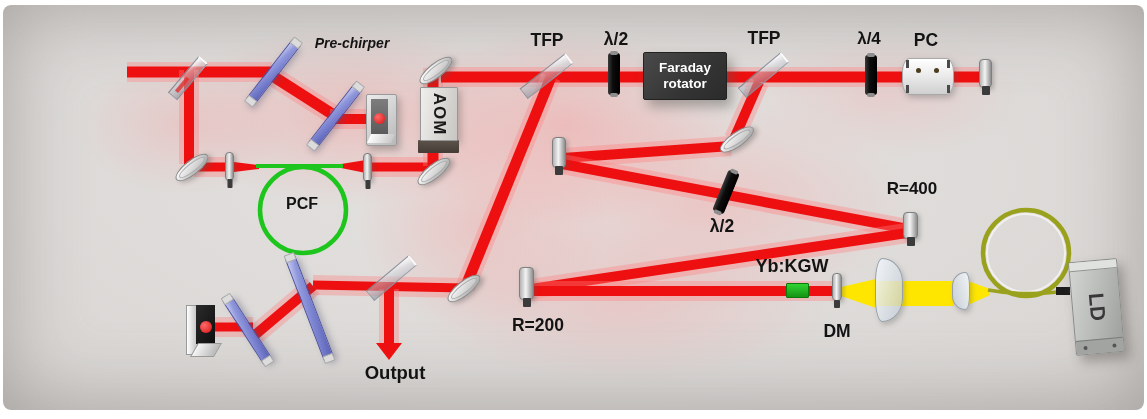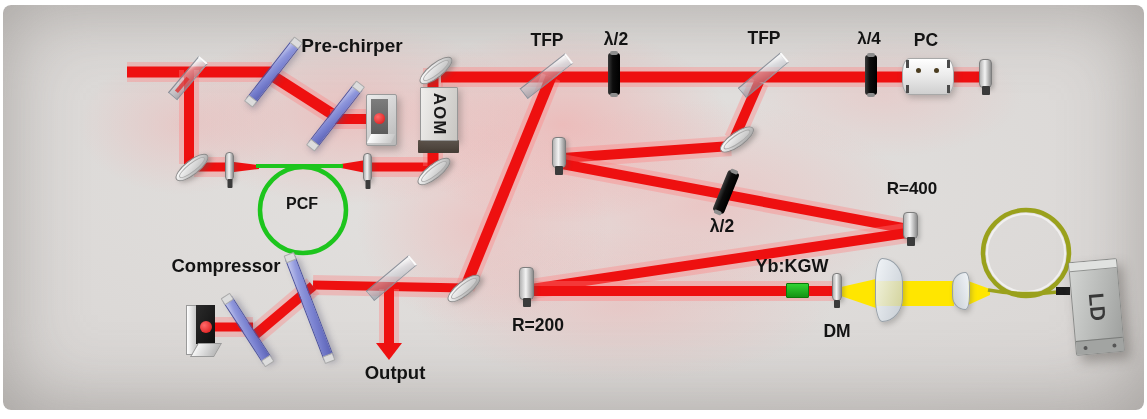--- a/index.html
+++ b/index.html
@@ -182,20 +182,24 @@
   <div class="comp" style="left:418px;top:140px;width:41px;height:13px;background:linear-gradient(#5d5249,#453d36);border-radius:1px;"></div>
   <div class="comp" style="left:420px;top:87px;width:38px;height:54px;border:1px solid #979797;border-radius:1px;
        background:linear-gradient(100deg,#f0efed,#c8c6c2);box-shadow:3px 3px 7px rgba(90,88,85,.35);">
     <div class="vtext" style="font-size:17px;letter-spacing:1px;color:#1a1a1a;">AOM</div>
   </div>
   <div class="comp fold" style="left:416px;top:63px;transform:rotate(-38deg);"></div>
 
   <div class="comp gplate" style="left:540px;top:47px;width:13px;height:58px;transform:rotate(52deg);"></div>
   <div class="comp wp" style="left:608px;top:53px;width:12px;height:42px;"></div>
 
+  <div class="comp darkbox" style="left:643px;top:52px;width:84px;height:48px;font-size:13.5px;line-height:1.2;flex-direction:column;">
+    <span>Faraday</span>
+    <span>rotator</span>
+  </div>
 
   <div class="comp gplate" style="left:757px;top:47px;width:13px;height:56px;transform:rotate(50deg);"></div>
   <div class="comp wp" style="left:865px;top:55px;width:12px;height:40px;"></div>
 
   <div class="comp" style="left:902px;top:58px;width:52px;height:37px;border:1px solid #a8a8a8;border-radius:8px/13px;
        background:linear-gradient(180deg,#ffffff,#ececec 45%,#cfcfcf);box-shadow:2px 3px 6px rgba(90,88,85,.35);">
     <div style="position:absolute;left:3px;top:1px;width:3px;height:8px;background:#4a4a4a;"></div>
     <div style="position:absolute;left:3px;bottom:1px;width:3px;height:8px;background:#4a4a4a;"></div>
     <div style="position:absolute;right:3px;top:1px;width:3px;height:8px;background:#4a4a4a;"></div>
     <div style="position:absolute;right:3px;bottom:1px;width:3px;height:8px;background:#4a4a4a;"></div>
@@ -247,27 +251,26 @@
   <div class="comp" style="left:1072px;top:260px;width:49px;height:94px;transform:rotate(-5deg);border:1px solid #8a8c8a;
        border-radius:2px;background:linear-gradient(105deg,#d4d6d4,#b4b6b4 60%,#9c9e9c);
        box-shadow:5px 7px 12px rgba(90,86,82,.45);">
     <div style="position:absolute;left:0;top:0;right:0;height:8px;background:#e0e2e0;border-bottom:1px solid #909290;"></div>
     <div style="position:absolute;left:0;bottom:0;right:0;height:13px;background:#a2a4a2;border-top:1px solid #7a7c7a;"></div>
     <div style="position:absolute;left:7px;bottom:4px;width:4px;height:4px;border-radius:50%;background:#555;"></div>
     <div style="position:absolute;right:7px;bottom:4px;width:4px;height:4px;border-radius:50%;background:#555;"></div>
     <div class="vtext" style="font-size:21px;color:#383838;">LD</div>
   </div>
 
-  <div class="lbl" style="left:352px;top:35px;font-size:19px;">Pre-chirper</div>
+  <div class="lbl" style="left:352px;top:35px;font-size:14px;font-style:italic;">Pre-chirper</div>
   <div class="lbl" style="left:547px;top:30px;font-size:17.5px;">TFP</div>
   <div class="lbl" style="left:616px;top:29px;font-size:17.5px;">λ/2</div>
   <div class="lbl" style="left:764px;top:28px;font-size:17.5px;">TFP</div>
   <div class="lbl" style="left:869px;top:29px;font-size:17px;">λ/4</div>
   <div class="lbl" style="left:926px;top:30px;font-size:17.5px;">PC</div>
   <div class="lbl" style="left:722px;top:216px;font-size:17.5px;">λ/2</div>
   <div class="lbl" style="left:912px;top:179px;font-size:17px;">R=400</div>
   <div class="lbl" style="left:538px;top:315px;font-size:17.5px;">R=200</div>
   <div class="lbl" style="left:792px;top:256px;font-size:18px;">Yb:KGW</div>
   <div class="lbl" style="left:837px;top:321px;font-size:17.5px;">DM</div>
   <div class="lbl" style="left:302px;top:195px;font-size:16px;">PCF</div>
-  <div class="lbl" style="left:226px;top:255px;font-size:18.5px;">Compressor</div>
   <div class="lbl" style="left:395px;top:362px;font-size:18.5px;">Output</div>
 </div>
 
 </body></html>

